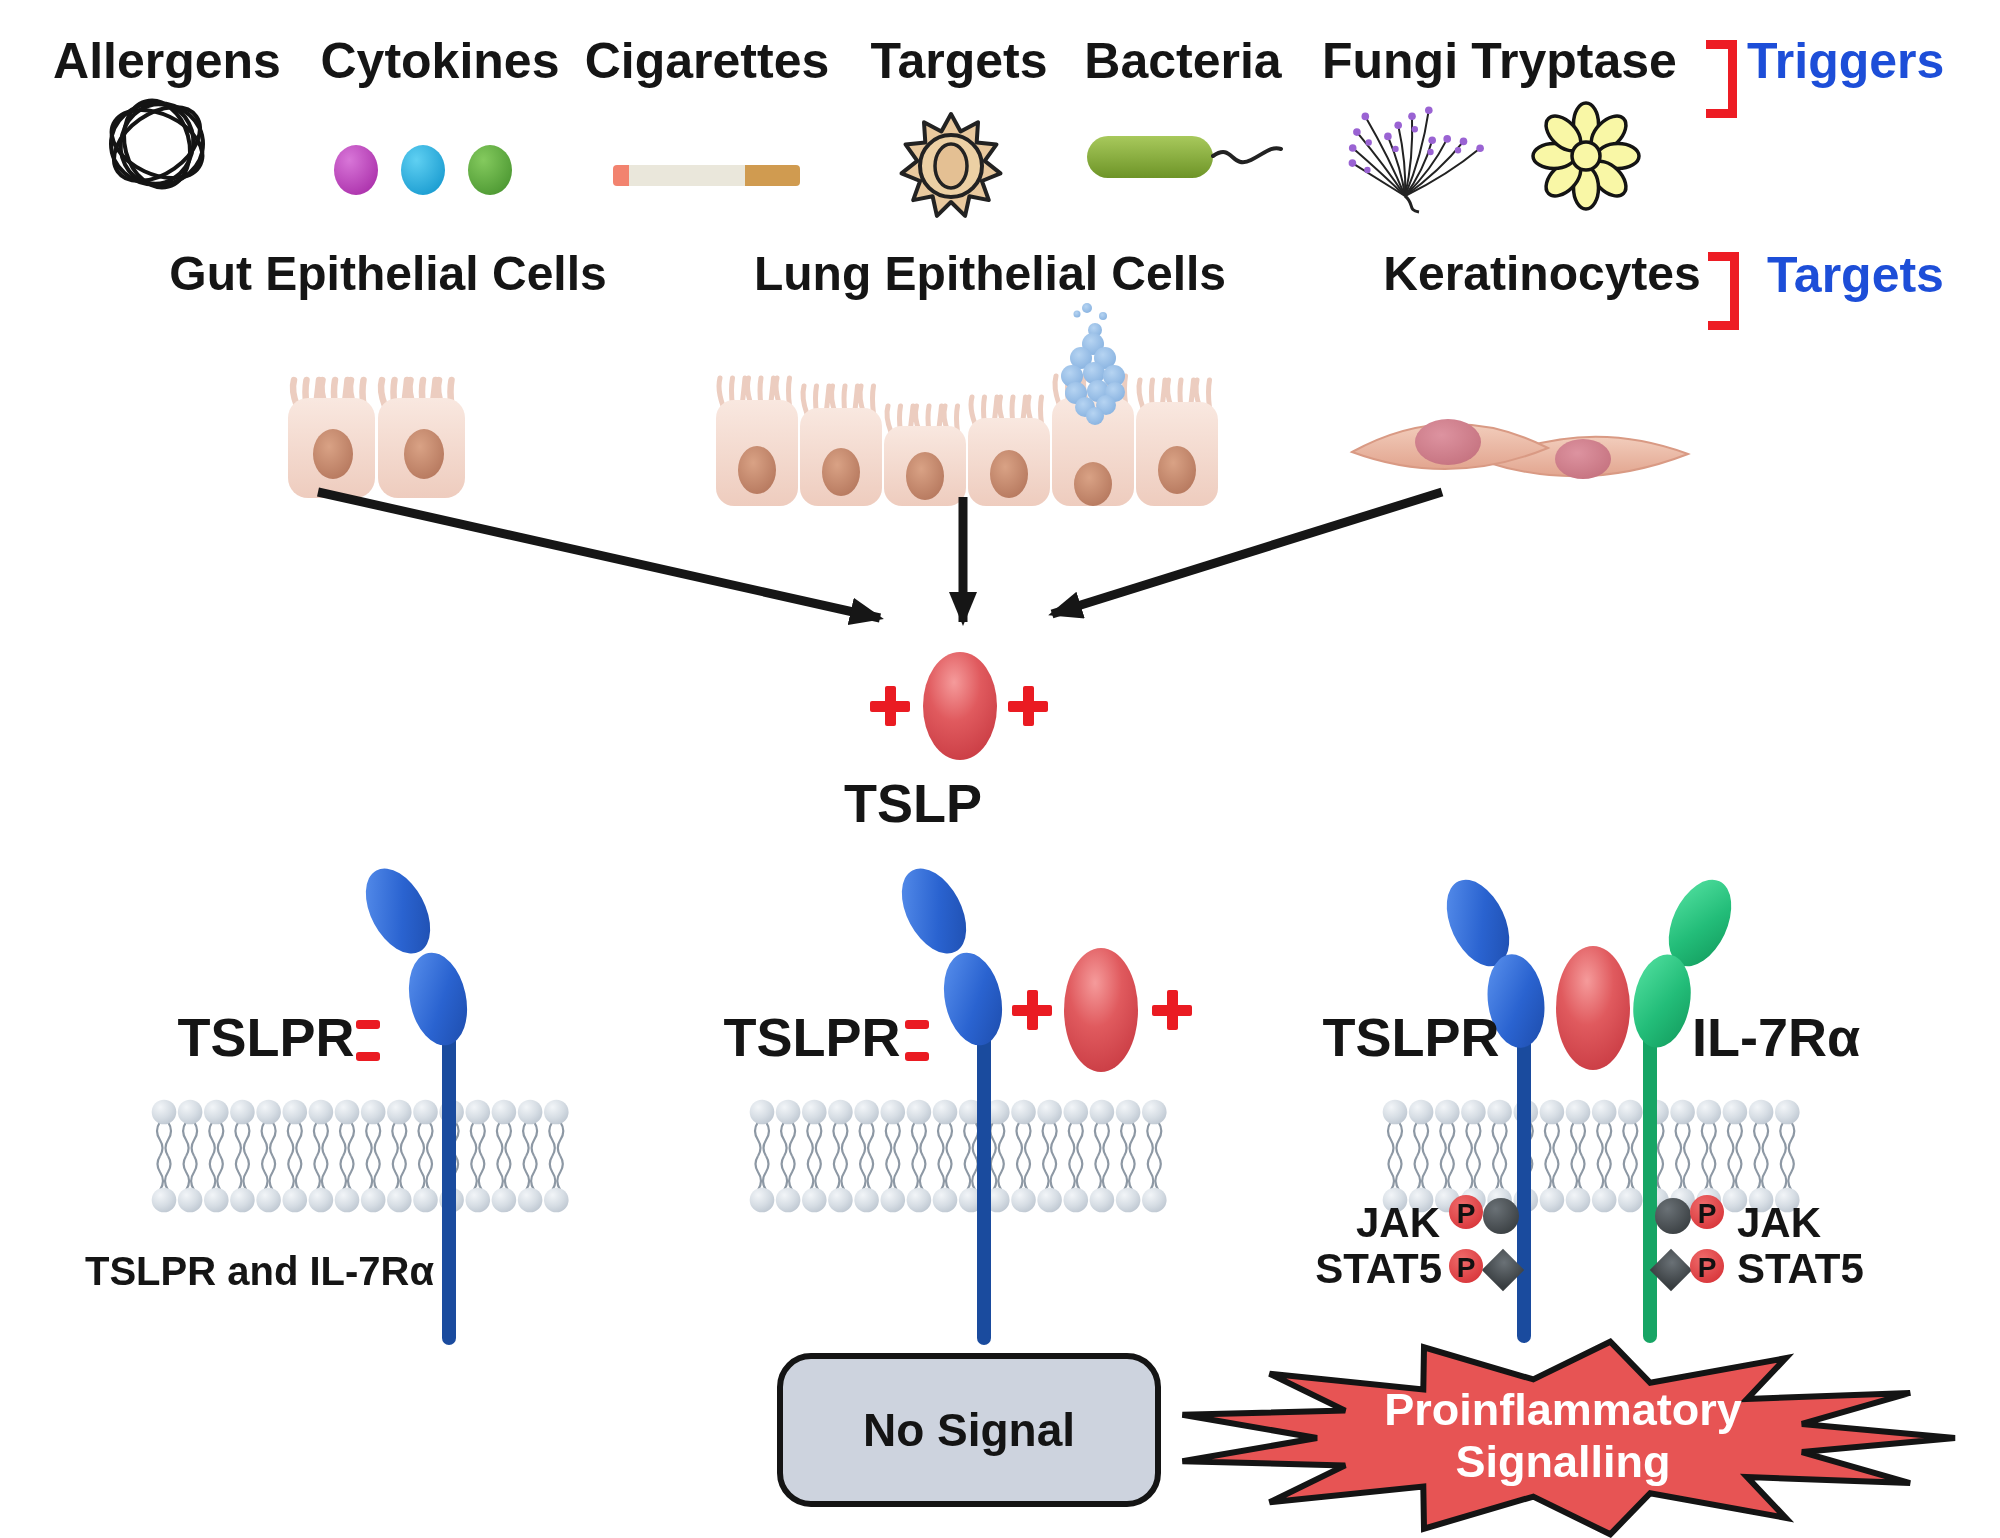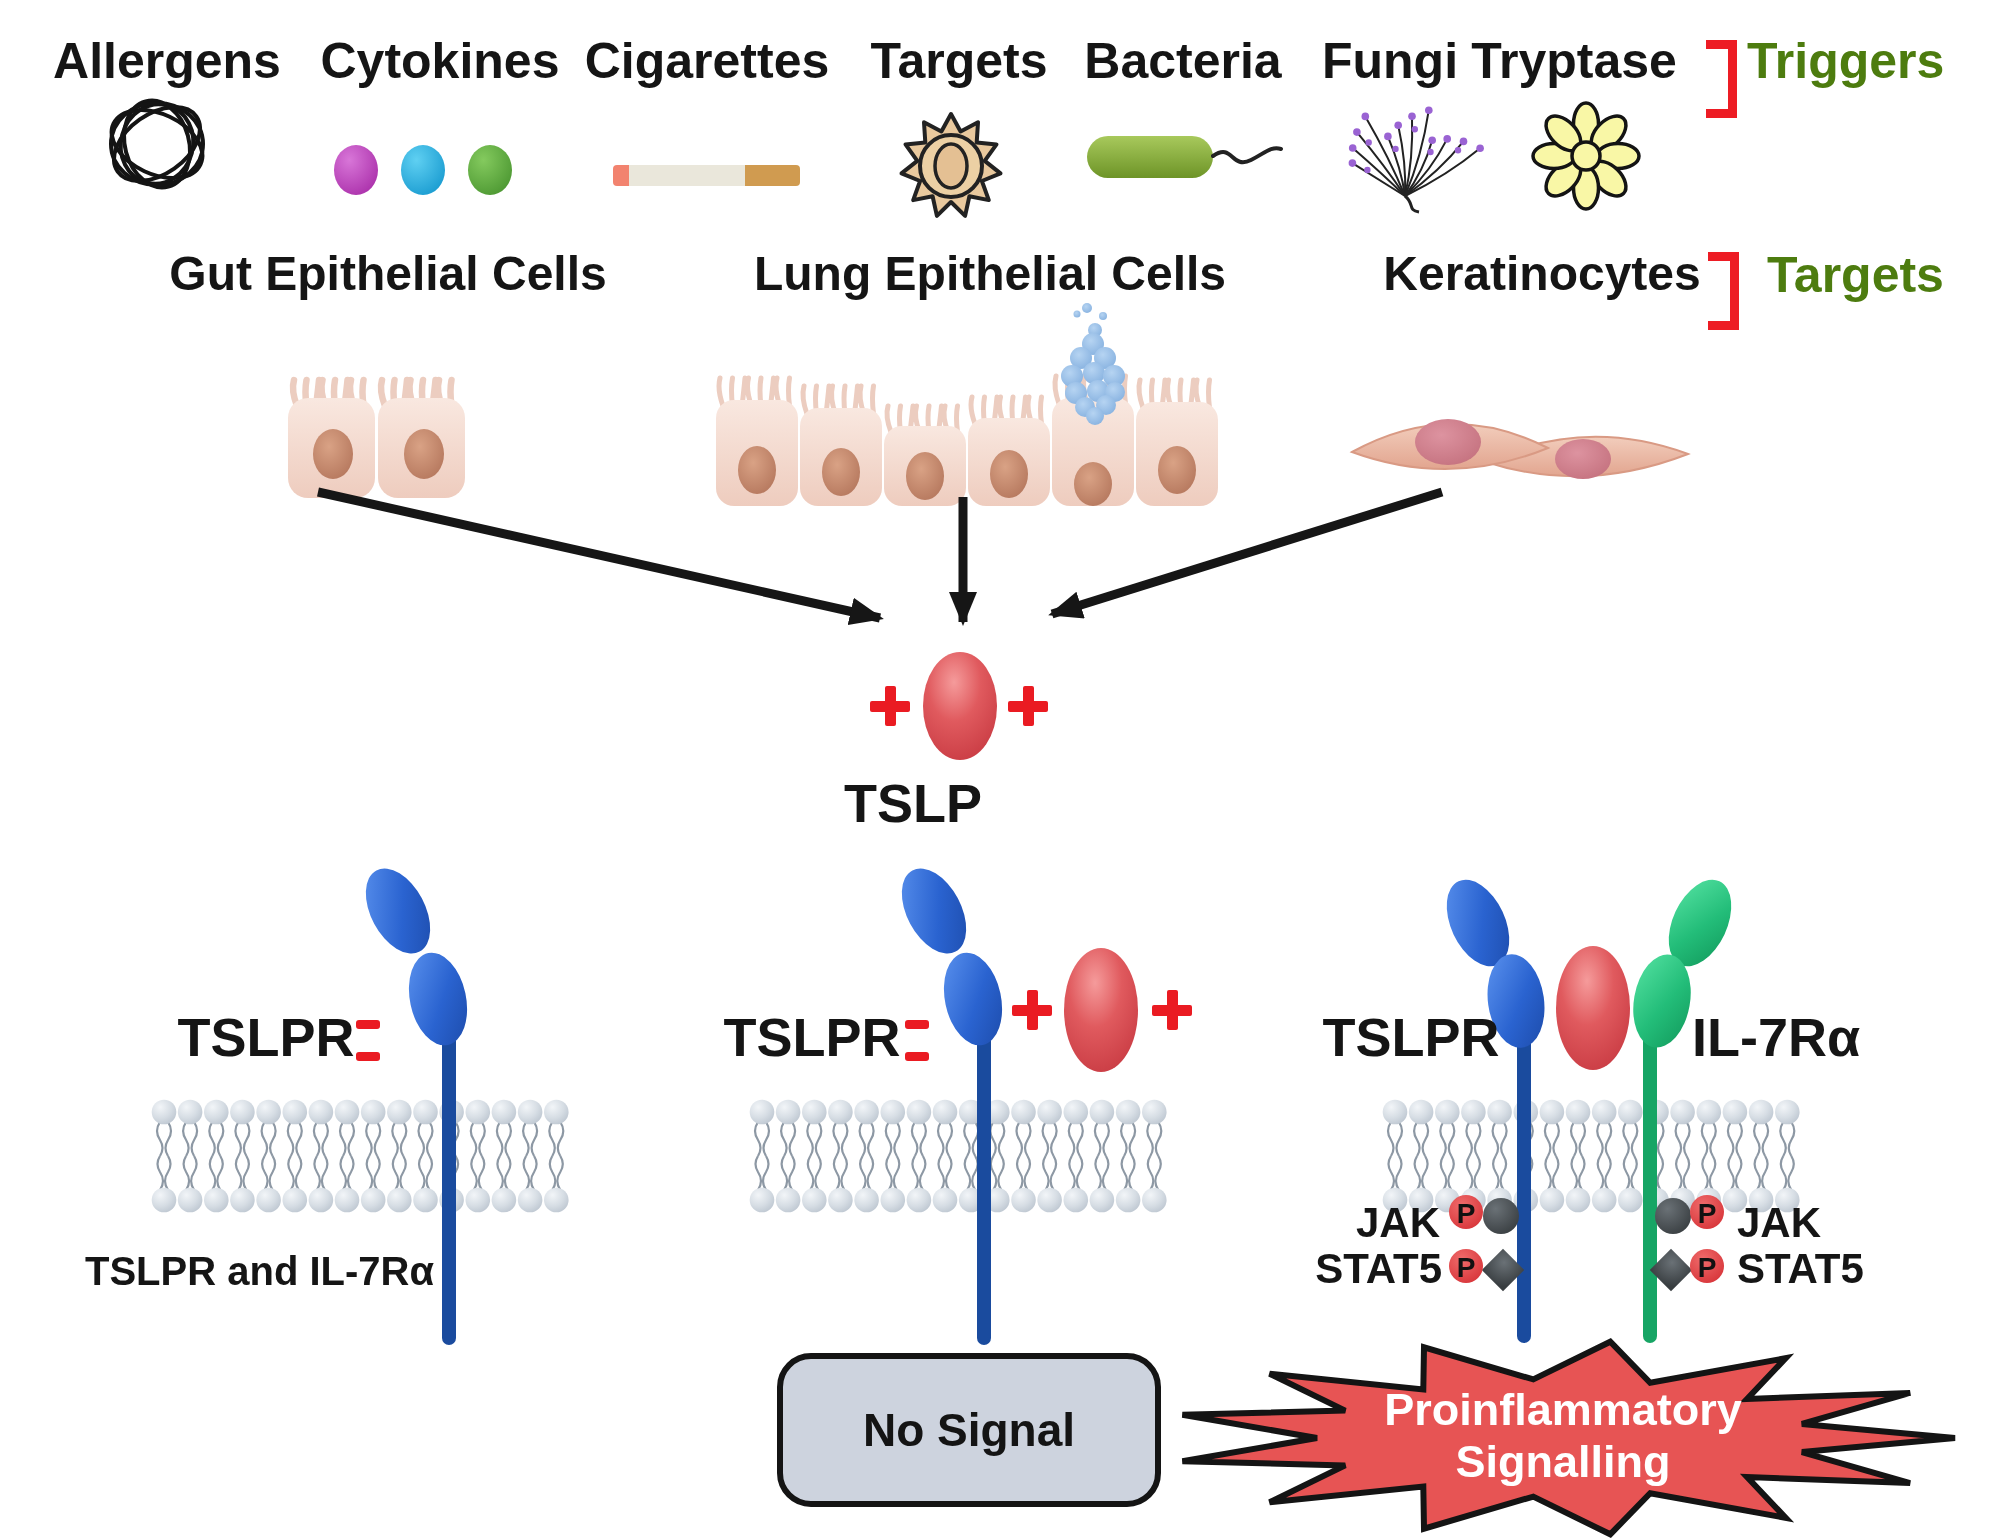--- a/index.html
+++ b/index.html
@@ -2,21 +2,21 @@
 <html><head>
 <meta charset="utf-8">
 <style>
   html,body{margin:0;padding:0;background:#ffffff;}
   body{width:2000px;height:1538px;position:relative;overflow:hidden;
        font-family:"Liberation Sans","DejaVu Sans",sans-serif;}
   .abs{position:absolute;}
   .lbl{position:absolute;font-weight:bold;font-size:50px;color:#151515;white-space:nowrap;line-height:1.1;}
   .c{transform:translateX(-50%);}
   .r{transform:translateX(-100%);}
-  .red{color:#4d7c0f;}
+  .red{color:#1d4ed8;}
   .row2{font-size:48px;}
   .bracket{position:absolute;width:22px;height:60px;border:9px solid #ed1c24;border-left:none;}
   .plus{position:absolute;width:40px;height:40px;}
   .plus::before{content:"";position:absolute;left:0;top:14.5px;width:40px;height:11px;background:#ea1b22;border-radius:2px;}
   .plus::after{content:"";position:absolute;left:14.5px;top:0;width:11px;height:40px;background:#ea1b22;border-radius:2px;}
   .neg{position:absolute;width:24px;}
   .neg i{display:block;height:9px;background:#ea1b22;border-radius:3px;margin-bottom:23px;}
   .tslp-lbl{font-size:54px;}
   .receptor-lbl{font-size:54px;}
   .jakstat{font-size:42px;}

